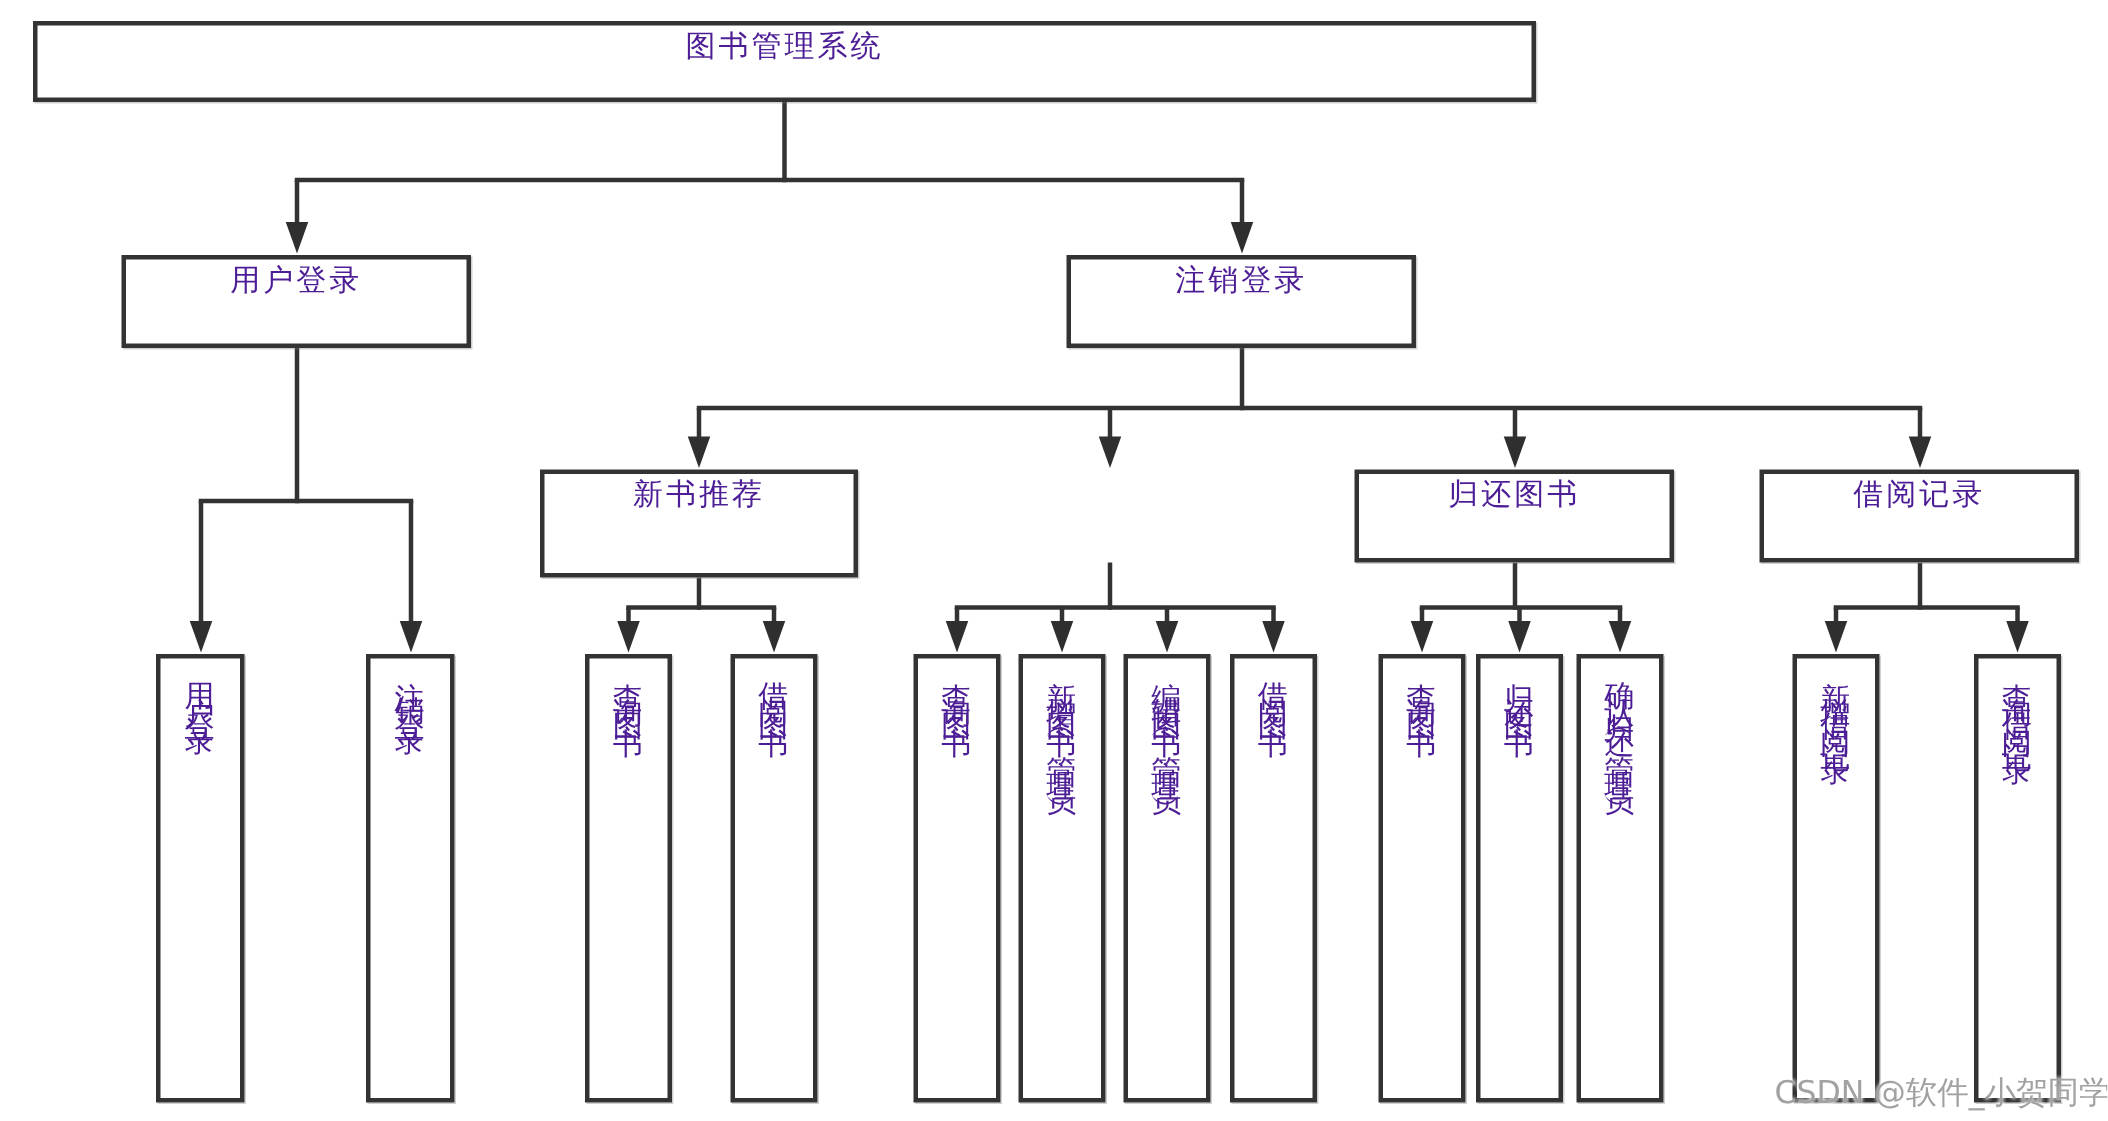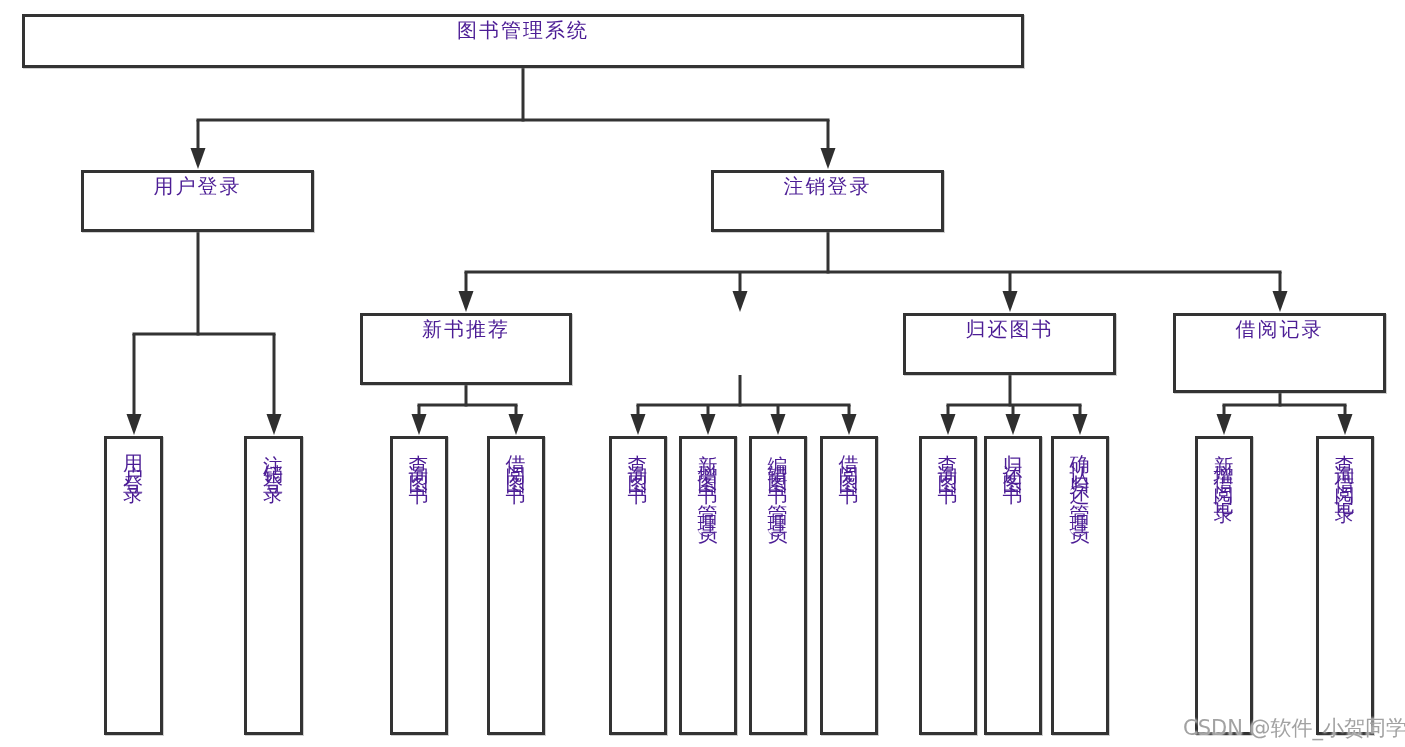--- a/index.html
+++ b/index.html
@@ -103,21 +103,21 @@
   <div class="box" style="left:711px;top:170px;width:233px;height:62px">
     <span class="h-label">注销登录</span>
   </div>
 
   <div class="box" style="left:360px;top:313px;width:212px;height:72px">
     <span class="h-label">新书推荐</span>
   </div>
   <div class="box" style="left:903px;top:313px;width:213px;height:62px">
     <span class="h-label">归还图书</span>
   </div>
-  <div class="box" style="left:1173px;top:313px;width:213px;height:80px">
+  <div class="box" style="left:1173px;top:313px;width:213px;height:62px">
     <span class="h-label">借阅记录</span>
   </div>
 
   <div class="box" style="left:104px;top:436px;width:59px;height:299px">
     <span class="v-label">用户登录</span>
   </div>
   <div class="box" style="left:244px;top:436px;width:59px;height:299px">
     <span class="v-label">注销登录</span>
   </div>
 

